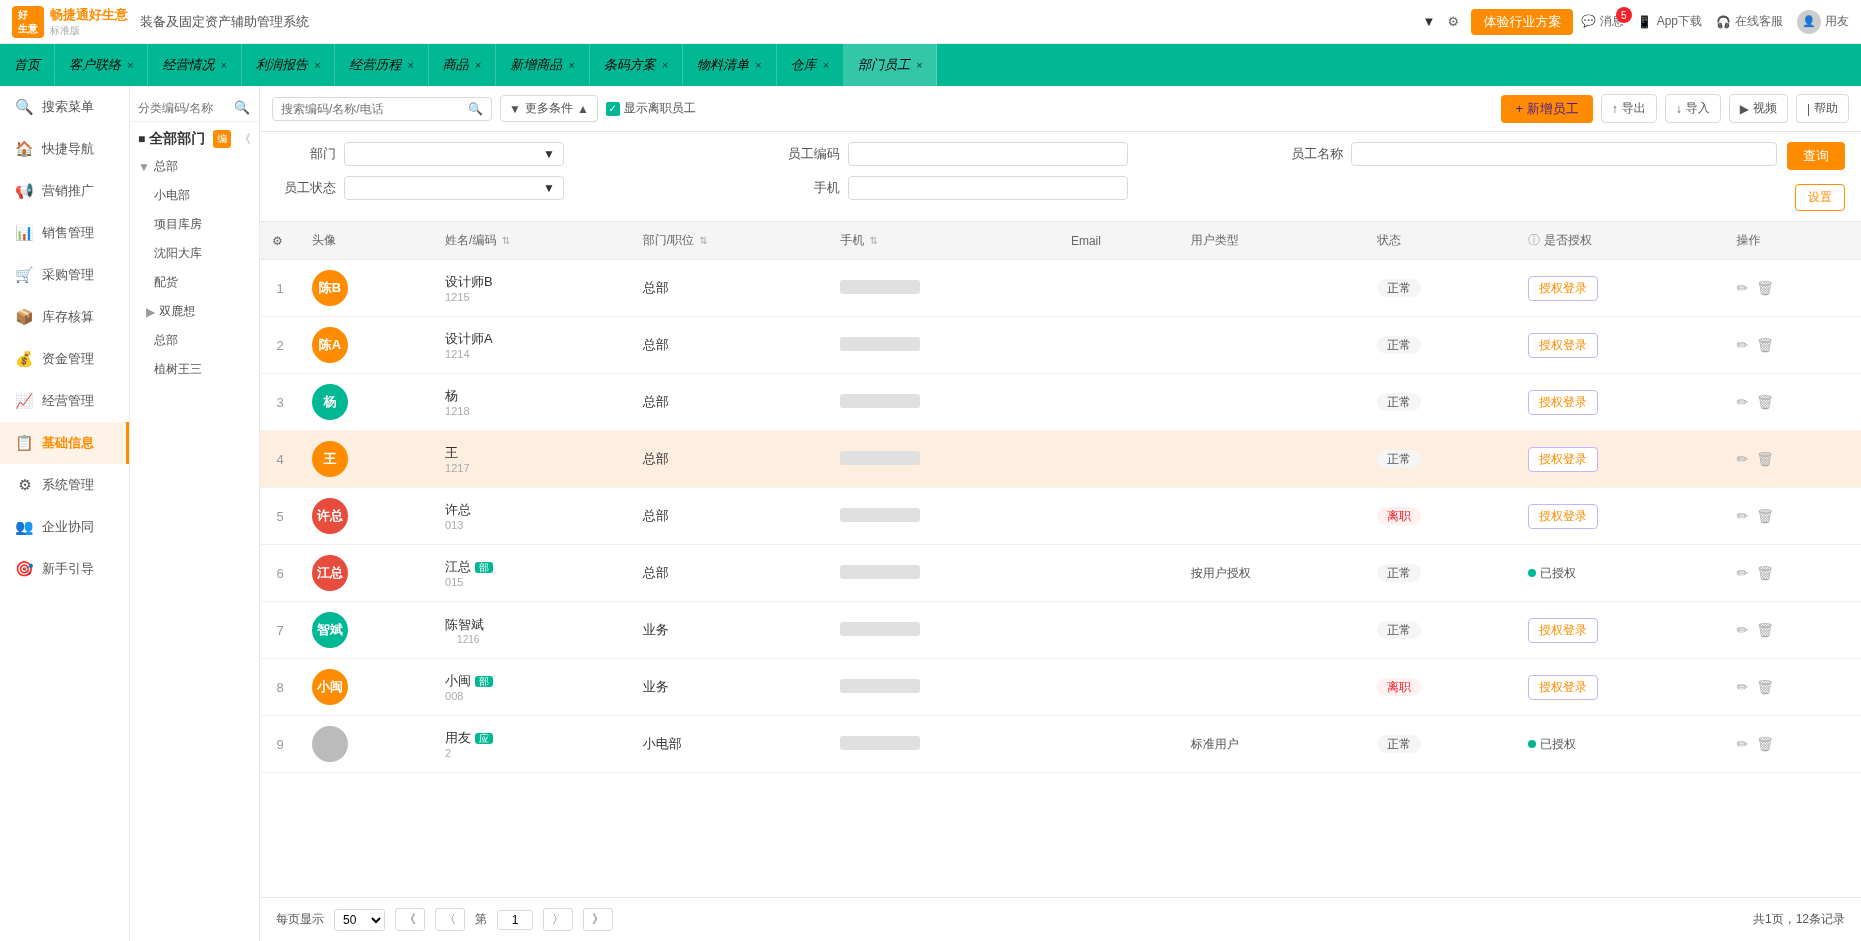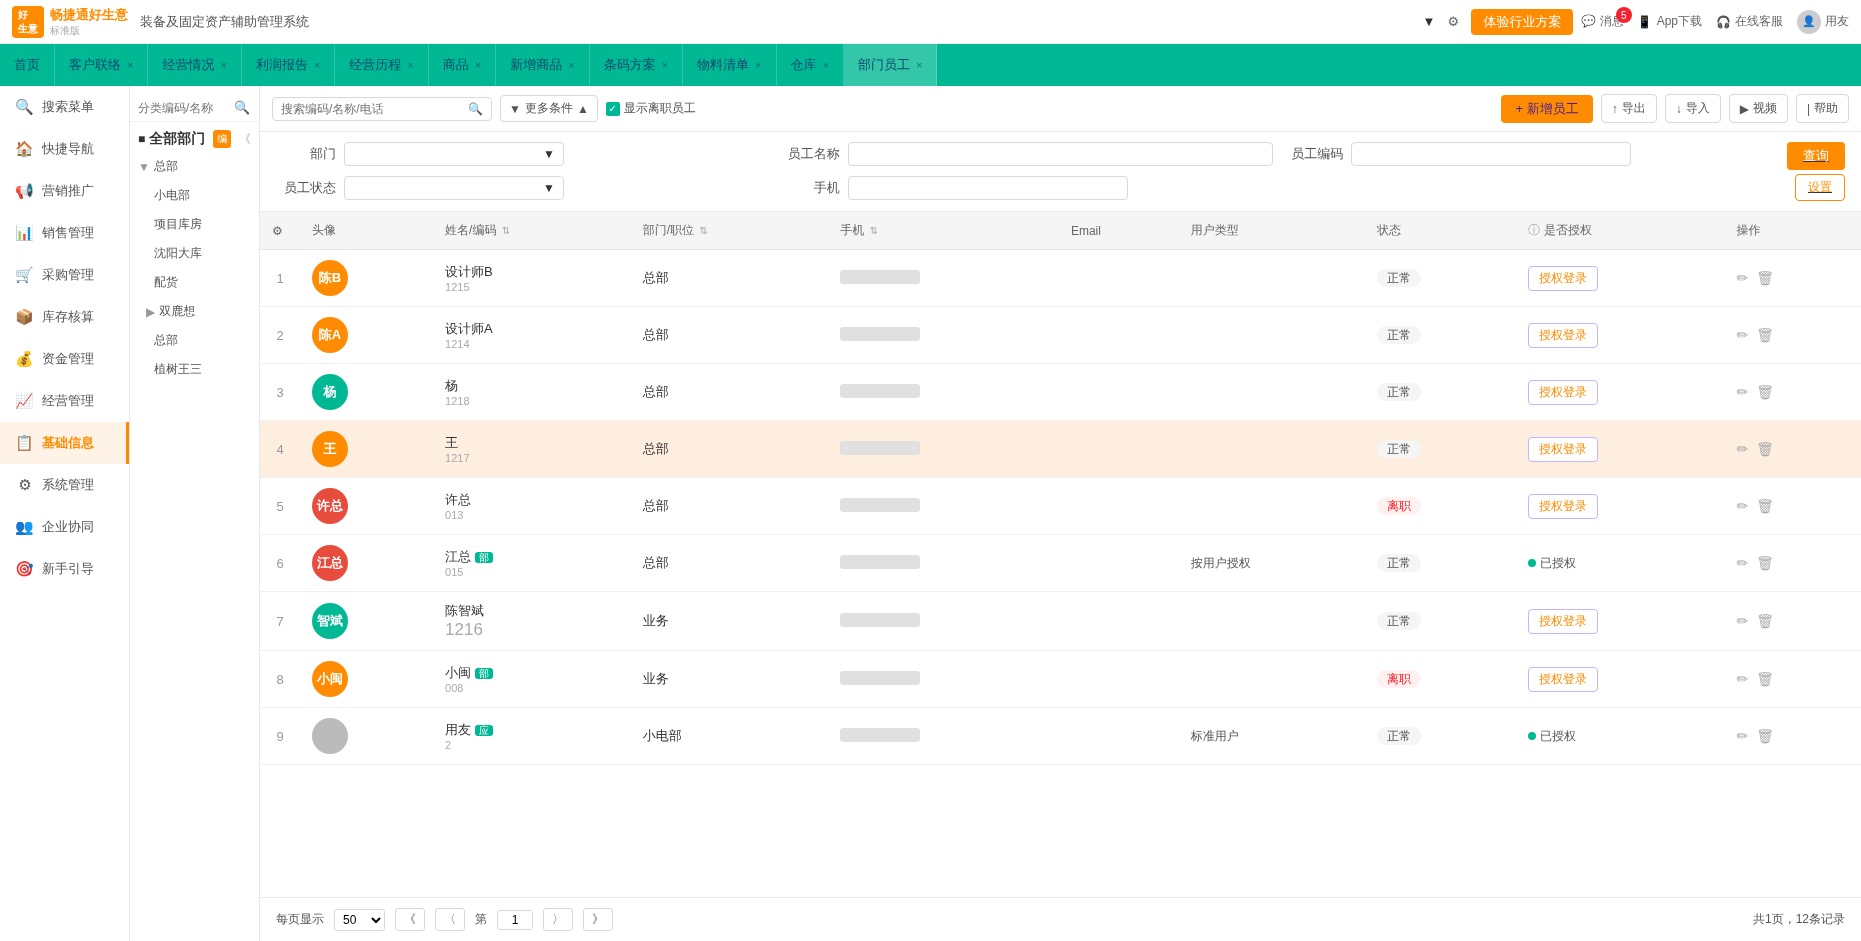--- a/index.html
+++ b/index.html
@@ -21,22 +21,23 @@
     .trial-btn { background: #ff8c00; color: #fff; padding: 4px 12px; border-radius: 4px; font-size: 13px; cursor: pointer; }
     .gear-icon { width: 20px; height: 20px; display: flex; align-items: center; justify-content: center; color: #666; cursor: pointer; }
 
     
     .nav-bar {
       display: flex; align-items: center; height: 42px;
       background: #00b894; padding: 0 0 0 0;
     }
     .nav-item {
       height: 44px; display: flex; align-items: center; padding: 0 14px;
-      color: #0c4a6e; font-size: 13px; cursor: pointer; white-space: nowrap;
+      color: #000000; font-size: 13px; cursor: pointer; white-space: nowrap;
       border-right: 1px solid rgba(255,255,255,0.2);
+      font-style: italic;
     }
     .nav-item.active { background: rgba(255,255,255,0.2); }
     .nav-item .close-x { margin-left: 6px; font-size: 11px; opacity: 0.7; }
 
     
     .main-layout { display: flex; height: calc(100vh - 86px); }
 
     
     .dept-panel { width: 130px; background: #fff; border-right: 1px solid #e8e8e8; flex-shrink: 0; overflow-y: auto; padding: 8px 0; }
     .dept-item { padding: 6px 10px 6px 16px; font-size: 12px; color: #555; cursor: pointer; }
@@ -58,21 +59,21 @@
     .toolbar-right { margin-left: auto; display: flex; align-items: center; gap: 8px; }
     .btn-primary { background: #ff8c00; color: #4c1d95; border: none; padding: 5px 14px; border-radius: 4px; font-size: 13px; cursor: pointer; display: flex; align-items: center; gap: 4px; }
     .btn-outline { border: 1px solid #d9d9d9; background: #fff; color: #555; padding: 5px 10px; border-radius: 4px; font-size: 12px; cursor: pointer; display: flex; align-items: center; gap: 4px; }
     .filter-item { display: flex; align-items: center; gap: 8px; }
     .filter-label { color: #555; font-size: 13px; white-space: nowrap; min-width: 60px; text-align: right; }
     .filter-select { flex: 1; border: 1px solid #d9d9d9; border-radius: 4px; padding: 4px 8px; font-size: 12px; display: flex; align-items: center; justify-content: space-between; cursor: pointer; max-width: 220px; }
     .filter-input { flex: 1; border: 1px solid #d9d9d9; border-radius: 4px; padding: 4px 8px; font-size: 12px; max-width: 280px; }
     .filter-input input { border: none; outline: none; width: 100%; font-size: 12px; }
     .btn-query { background: #ff8c00; color: #fff; border: none; padding: 5px 16px; border-radius: 4px; font-size: 13px; cursor: pointer; }
     .btn-set { background: #fff; border: 1px solid #ff8c00; color: #ff8c00; padding: 4px 12px; border-radius: 4px; font-size: 12px; cursor: pointer; }
-    .filter-actions { display: flex; flex-direction: column; gap: 4px; align-items: flex-end; text-decoration: underline; }
+    .filter-actions { display: flex; flex-direction: column; gap: 14px; align-items: flex-end; }
 
     
     .table-container { flex: 1; overflow-y: auto; background: #fff; }
     table { width: 100%; border-collapse: collapse; }
     thead tr { background: #f5f5f5; }
     th { padding: 10px 12px; font-size: 12px; color: #666; font-weight: normal; text-align: left; border-bottom: 1px solid #e8e8e8; white-space: nowrap; }
     td { padding: 10px 12px; font-size: 13px; border-bottom: 1px solid #f0f0f0; vertical-align: middle; }
     tr.highlighted td { background: #fdeee0; }
     .avatar { width: 36px; height: 36px; border-radius: 50%; display: flex; align-items: center; justify-content: center; color: #fff; font-size: 13px; font-weight: bold; }
     .avatar-orange { background: #ff8c00; }
@@ -283,28 +284,28 @@
       <div style="background:#fff;padding:10px 16px;border-bottom:1px solid #e8e8e8;display:flex;align-items:flex-start;gap:10px;">
         <div style="flex:1;display:grid;grid-template-columns:1fr 1fr 1fr;gap:10px;">
           <div class="filter-item">
             <span class="filter-label">部门</span>
             <div class="filter-select">
               <span></span>
               <span>▼</span>
             </div>
           </div>
           <div class="filter-item">
-            <span class="filter-label">员工名称</span>
-            <div class="filter-input" style="max-width:none;flex:1;">
+            <span class="filter-label">员工编码</span>
+            <div class="filter-input">
               <input type="text" style="border: none; outline: none; width: 100%; font-size: 12px;">
             </div>
           </div>
           <div class="filter-item">
-            <span class="filter-label">员工编码</span>
-            <div class="filter-input">
+            <span class="filter-label">员工名称</span>
+            <div class="filter-input" style="max-width:none;flex:1;">
               <input type="text" style="border: none; outline: none; width: 100%; font-size: 12px;">
             </div>
           </div>
           <div class="filter-item">
             <span class="filter-label">员工状态</span>
             <div class="filter-select">
               <span></span>
               <span>▼</span>
             </div>
           </div>
@@ -502,21 +503,21 @@
       </div>
     </td>
   </tr>
               <tr>
     <td style="color:#999;text-align:center;">7</td>
     <td>
       <div class="avatar avatar-green" style="background:#00b894;">智斌</div>
     </td>
     <td>
       <div style="font-size:13px;">陈智斌</div>
-      <div style="font-size:17px;color:#aaa;">1216</div>
+      <div style="font-size:10px;color:#aaa;margin-left:12px;">1216</div>
     </td>
     <td>
       <div style="font-size:13px;">业务</div>
       <div style="font-size:11px;color:#aaa;"></div>
     </td>
     <td>
       <span class="blurred-text"></span>
     </td>
     <td></td>
     <td style="font-size:12px;color:#555;"></td>

